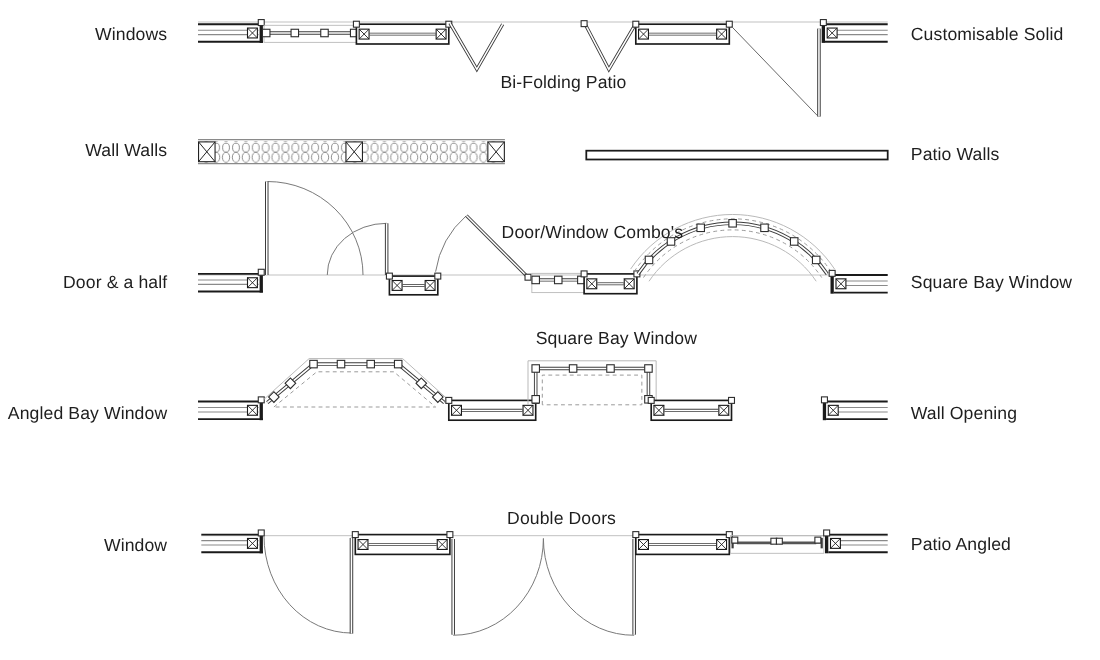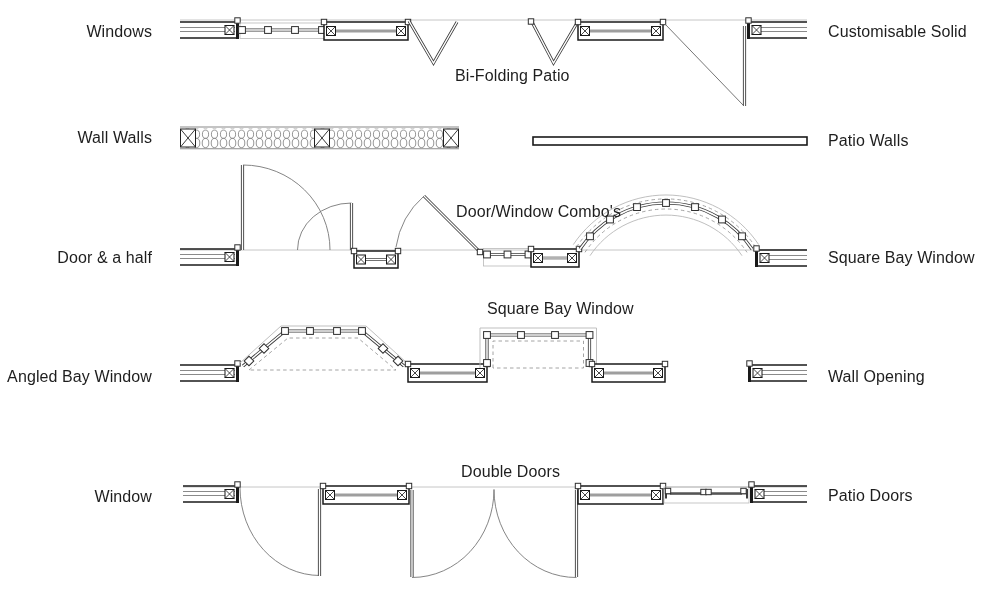--- a/index.html
+++ b/index.html
@@ -366,20 +366,20 @@
   <div class="lbl lbl-left" style="top:23px">Windows</div>
   <div class="lbl lbl-left" style="top:129px">Wall Walls</div>
   <div class="lbl lbl-left" style="top:249px">Door &amp; a half</div>
   <div class="lbl lbl-left" style="top:368px">Angled Bay Window</div>
   <div class="lbl lbl-left" style="top:488px">Window</div>
 
   <div class="lbl lbl-right" style="top:23px">Customisable Solid</div>
   <div class="lbl lbl-right" style="top:132px">Patio Walls</div>
   <div class="lbl lbl-right" style="top:249px">Square Bay Window</div>
   <div class="lbl lbl-right" style="top:368px">Wall Opening</div>
-  <div class="lbl lbl-right" style="top:487px">Patio Doors</div>
+  <div class="lbl lbl-right" style="top:487px">Patio Angled</div>
 
   <div class="lbl" style="left:455px;top:67px">Bi-Folding Patio</div>
   <div class="lbl" style="left:456px;top:203px">Door/Window Combo's</div>
   <div class="lbl" style="left:487px;top:300px">Square Bay Window</div>
   <div class="lbl" style="left:461px;top:463px">Double Doors</div>
 
 </div>
 
 </body></html>

